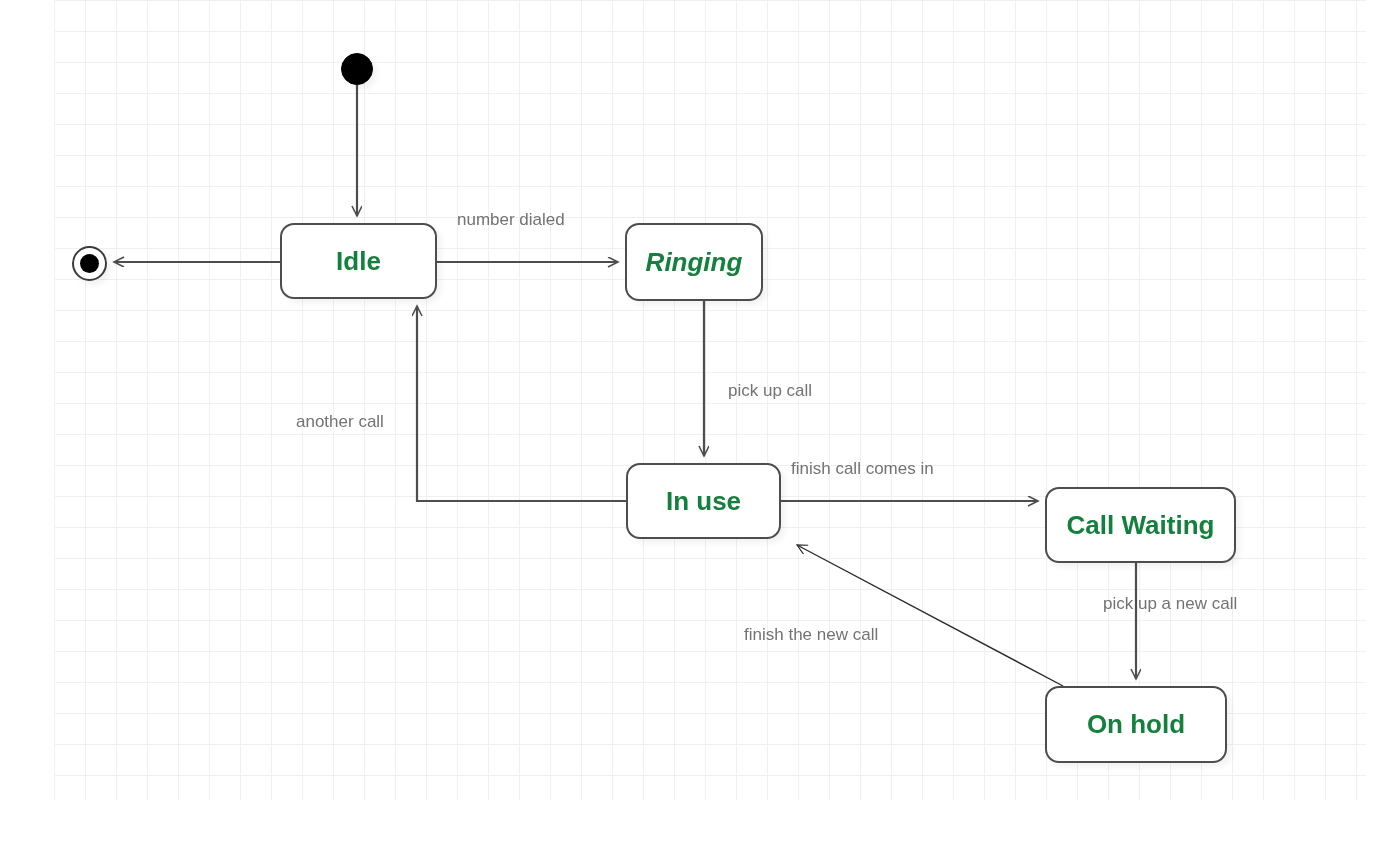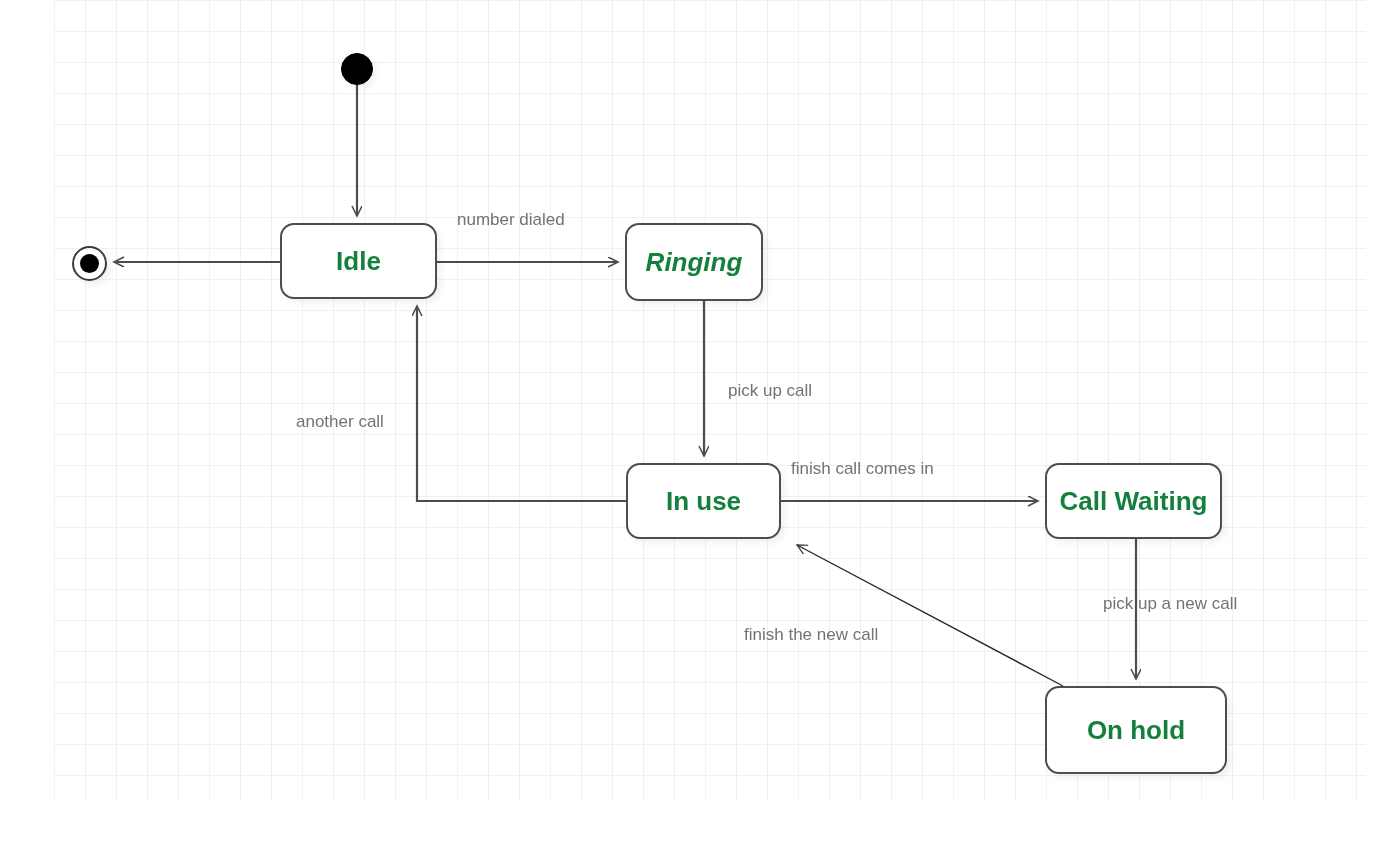--- a/index.html
+++ b/index.html
@@ -128,25 +128,25 @@
   </div>
 
   <div class="state-node" style="left:625px; top:223px; width:138px; height:78px;font-style:italic;">
     <span>Ringing</span>
   </div>
 
   <div class="state-node" style="left:626px; top:463px; width:155px; height:76px;">
     <span>In use</span>
   </div>
 
-  <div class="state-node" style="left:1045px; top:463px; width:177px; height:76px;">
+  <div class="state-node" style="left:1045px; top:487px; width:191px; height:76px;">
     <span>Call Waiting</span>
   </div>
 
-  <div class="state-node" style="left:1045px; top:686px; width:182px; height:88px;">
+  <div class="state-node" style="left:1045px; top:686px; width:182px; height:77px;">
     <span>On hold</span>
   </div>
 
   <div class="edge-label" style="left:457px; top:211px;">number dialed</div>
 
   <div class="edge-label" style="left:728px; top:370px;margin-top:12px;">pick up call</div>
 
   <div class="edge-label" style="left:296px; top:413px;">another call</div>
 
   <div class="edge-label" style="left:791px; top:460px;">finish call comes in</div>

